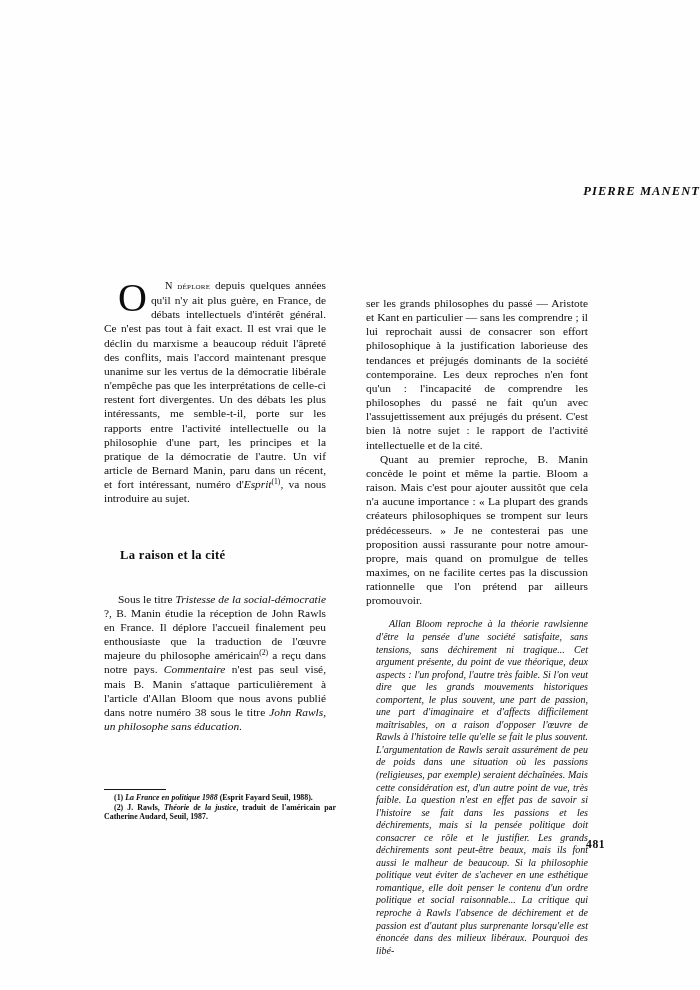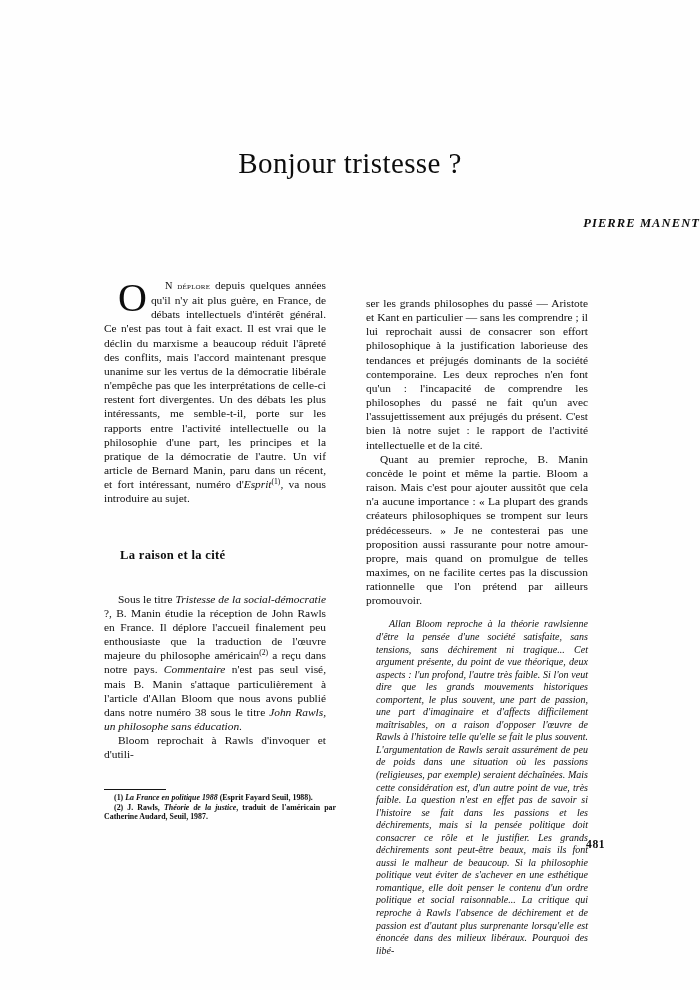--- a/index.html
+++ b/index.html
@@ -145,34 +145,32 @@
     font-weight: bold;
     letter-spacing: 0.5px;
   }
 </style>
 </head>
 <body>
 
 <div class="page">
 
   <div class="title-block">
-    <h1 class="article-title">Bonjour tristesse ?</h1>
     <p class="author">PIERRE MANENT</p>
   </div>
 
   <div class="col col-left">
 
     <p class="opening"><span class="dropcap">O</span><span class="smallcaps">N déplore</span><span> depuis quelques années qu'il n'y ait plus guère, en France, de débats intellectuels d'intérêt général. Ce n'est pas tout à fait exact. Il est vrai que le déclin du marxisme a beaucoup réduit l'âpreté des conflits, mais l'accord maintenant presque unanime sur les vertus de la démocratie libérale n'empêche pas que les interprétations de celle-ci restent fort divergentes. Un des débats les plus intéressants, me semble-t-il, porte sur les rapports entre l'activité intellectuelle ou la philosophie d'une part, les principes et la pratique de la démocratie de l'autre. Un vif article de Bernard Manin, paru dans un récent, et fort intéressant, numéro d'</span><em>Esprit</em><sup class="note">(1)</sup><span>, va nous introduire au sujet.</span></p>
 
     <h2 class="section-heading">La raison et la cité</h2>
 
     <p><span>Sous le titre </span><em>Tristesse de la social-démocratie</em><span> ?, B. Manin étudie la réception de John Rawls en France. Il déplore l'accueil finalement peu enthousiaste que la traduction de l'œuvre majeure du philosophe américain</span><sup class="note">(2)</sup><span> a reçu dans notre pays. </span><em>Commentaire</em><span> n'est pas seul visé, mais B. Manin s'attaque particulièrement à l'article d'Allan Bloom que nous avons publié dans notre numéro 38 sous le titre </span><em>John Rawls, un philosophe sans éducation</em><span>.</span></p>
 
 
-    <p>Bloom reprochait à Rawls d'invoquer et d'utili-</p>
   </div>
 
   <div class="col col-right">
 
     <p class="noindent">ser les grands philosophes du passé — Aristote et Kant en particulier — sans les comprendre ; il lui reprochait aussi de consacrer son effort philosophique à la justification laborieuse des tendances et préjugés dominants de la société contemporaine. Les deux reproches n'en font qu'un : l'incapacité de comprendre les philosophes du passé ne fait qu'un avec l'assujettissement aux préjugés du présent. C'est bien là notre sujet : le rapport de l'activité intellectuelle et de la cité.</p>
 
     <p>Quant au premier reproche, B. Manin concède le point et même la partie. Bloom a raison. Mais c'est pour ajouter aussitôt que cela n'a aucune importance : « La plupart des grands créateurs philosophiques se trompent sur leurs prédécesseurs. » Je ne contesterai pas une proposition aussi rassurante pour notre amour-propre, mais quand on promulgue de telles maximes, on ne facilite certes pas la discussion rationnelle que l'on prétend par ailleurs promouvoir.</p>
 
 
     <div class="blockquote">

